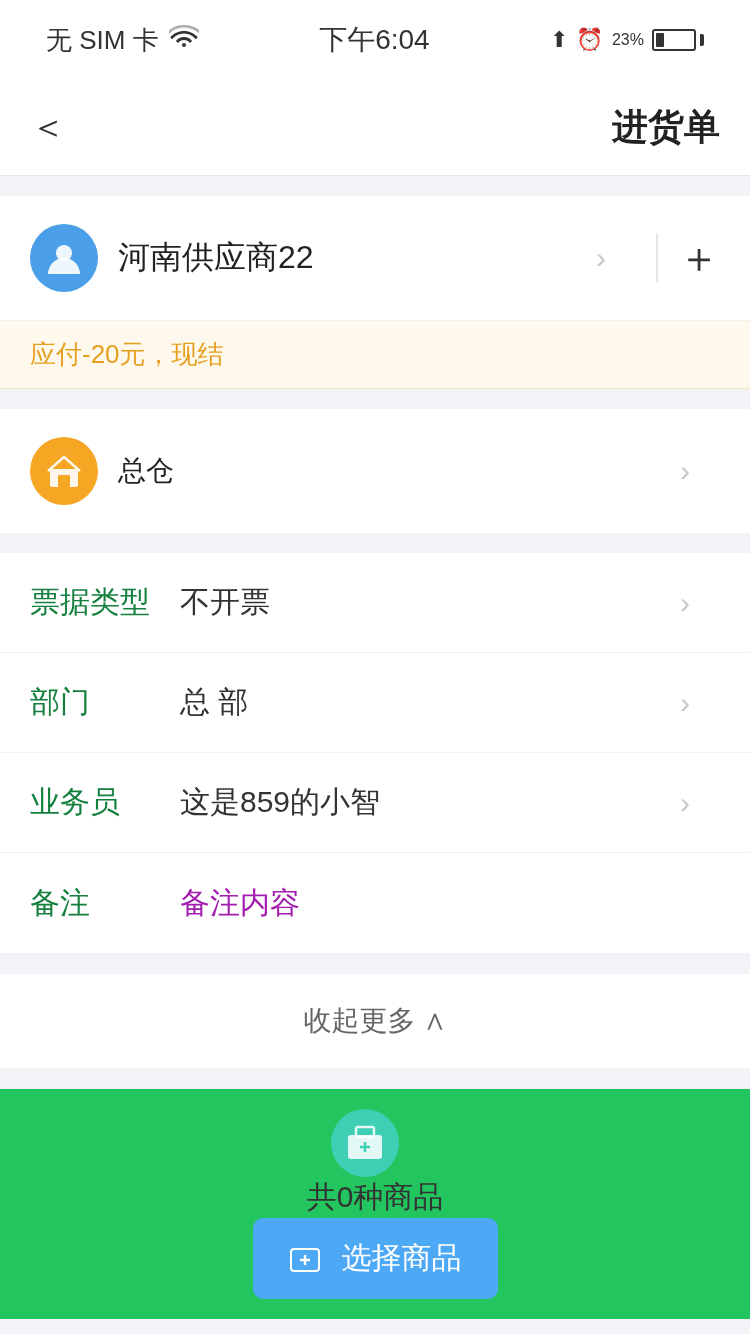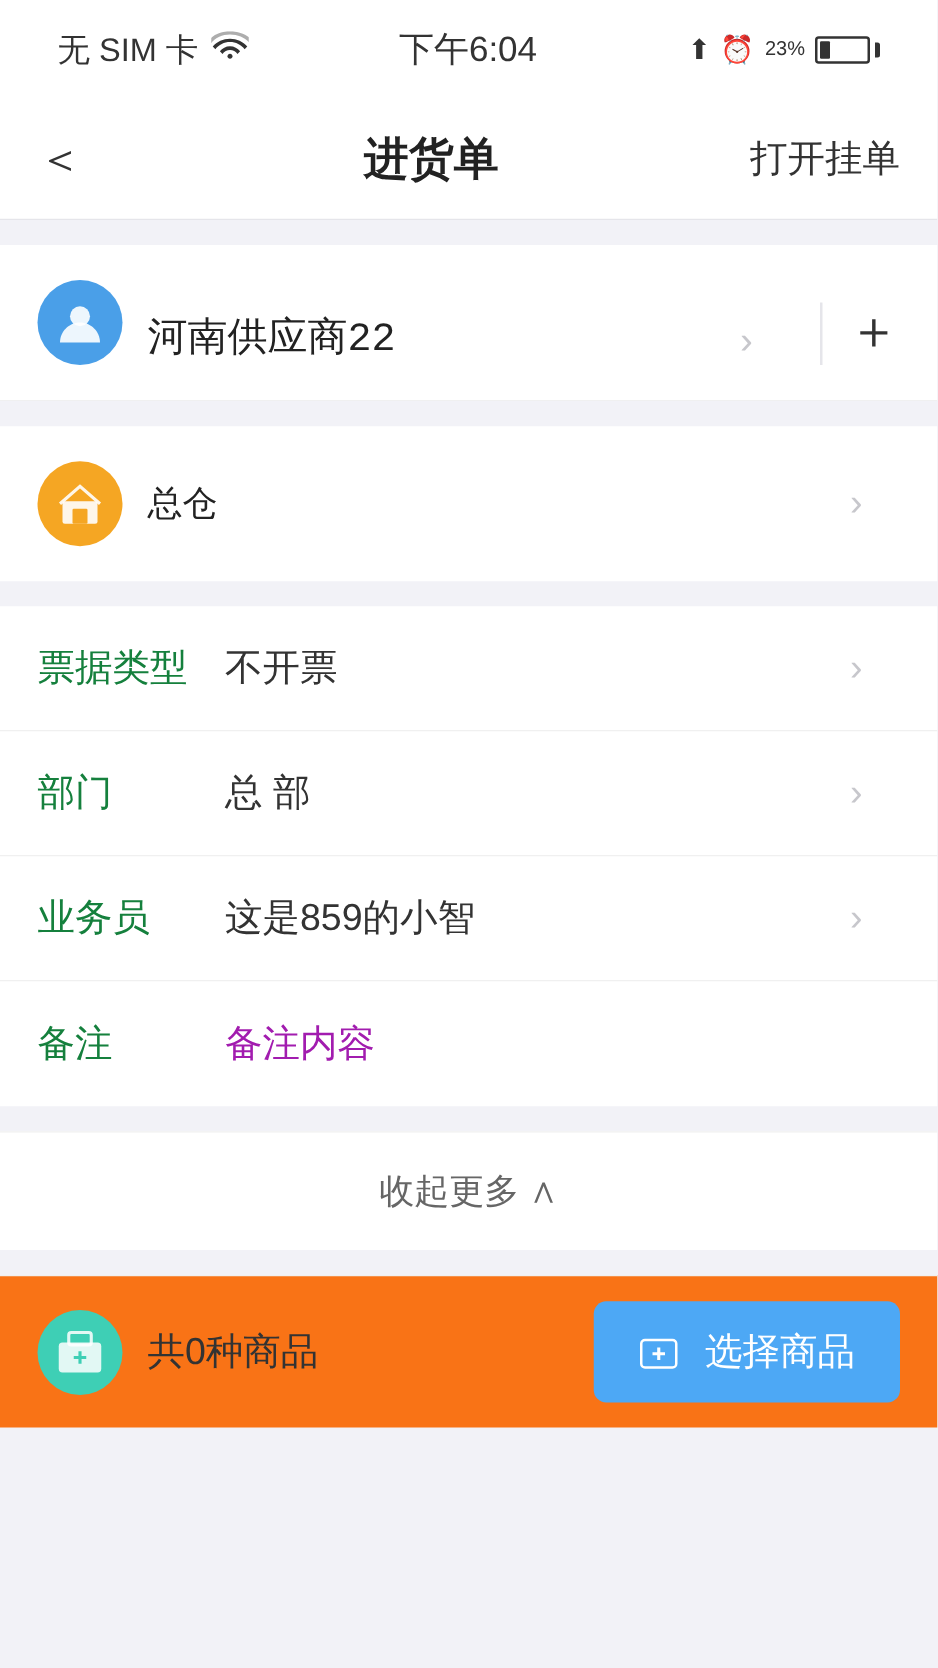--- a/index.html
+++ b/index.html
@@ -74,24 +74,23 @@
     }
 
     
     .card-section {
       background: #fff;
     }
 
     
     .supplier-row {
       display: flex;
-      align-items: flex-end;
+      align-items: center;
       padding: 28px 30px;
       border-bottom: 1px solid #f0f0f0;
-      font-family: Liberation Mono, monospace;
     }
     .supplier-avatar {
       width: 68px;
       height: 68px;
       border-radius: 50%;
       background: #4a9fe8;
       display: flex;
       align-items: center;
       justify-content: center;
       margin-right: 20px;
@@ -196,24 +195,25 @@
       font-size: 28px;
       color: #666;
       cursor: pointer;
       margin-top: 20px;
     }
 
     
     .bottom-bar {
       display: flex;
       align-items: center;
-      background: #f97316;
+      background: #22c55e;
       padding: 20px 30px;
       margin-top: 20px;
       border-top: 1px solid #f0f0f0;
+      flex-direction: column;
     }
     .product-count-icon {
       width: 68px;
       height: 68px;
       border-radius: 50%;
       background: #3ecfb5;
       display: flex;
       align-items: center;
       justify-content: center;
       margin-right: 20px;
@@ -262,37 +262,39 @@
         <div class="battery-fill"></div>
       </div>
       <div class="battery-tip"></div>
     </div>
   </div>
 </div>
 
 <div class="nav-bar">
   <span class="nav-back">＜</span>
   <span class="nav-title">进货单</span>
-  <span class="nav-action">打开挂单</span>
 </div>
 
 <div class="section-divider"></div>
 
 <div class="card-section">
   <div class="supplier-row">
     <div class="supplier-avatar">
       <svg viewBox="0 0 40 40" fill="none">
         <circle cx="20" cy="15" r="8" fill="#fff" opacity="0.9"></circle>
         <path d="M4 36c0-8.8 7.2-16 16-16s16 7.2 16 16" fill="#fff" opacity="0.9"></path>
       </svg>
     </div>
     <span class="supplier-name">河南供应商22</span>
     <span class="chevron-icon">›</span>
     <div class="supplier-divider"></div>
     <span class="add-icon">＋</span>
+  </div>
+  <div class="notice-bar">
+    <span>应付-20元，现结</span>
   </div>
 </div>
 
 <div class="section-divider"></div>
 <div class="card-section">
   <div class="warehouse-row">
     <div class="warehouse-icon-wrap">
       <svg width="36" height="36" viewBox="0 0 36 36" fill="none">
         <rect x="4" y="16" width="28" height="18" rx="2" fill="#fff" opacity="0.9"></rect>
         <path d="M2 18L18 4l16 14" stroke="#fff" stroke-width="2.5" fill="none" opacity="0.9"></path>

